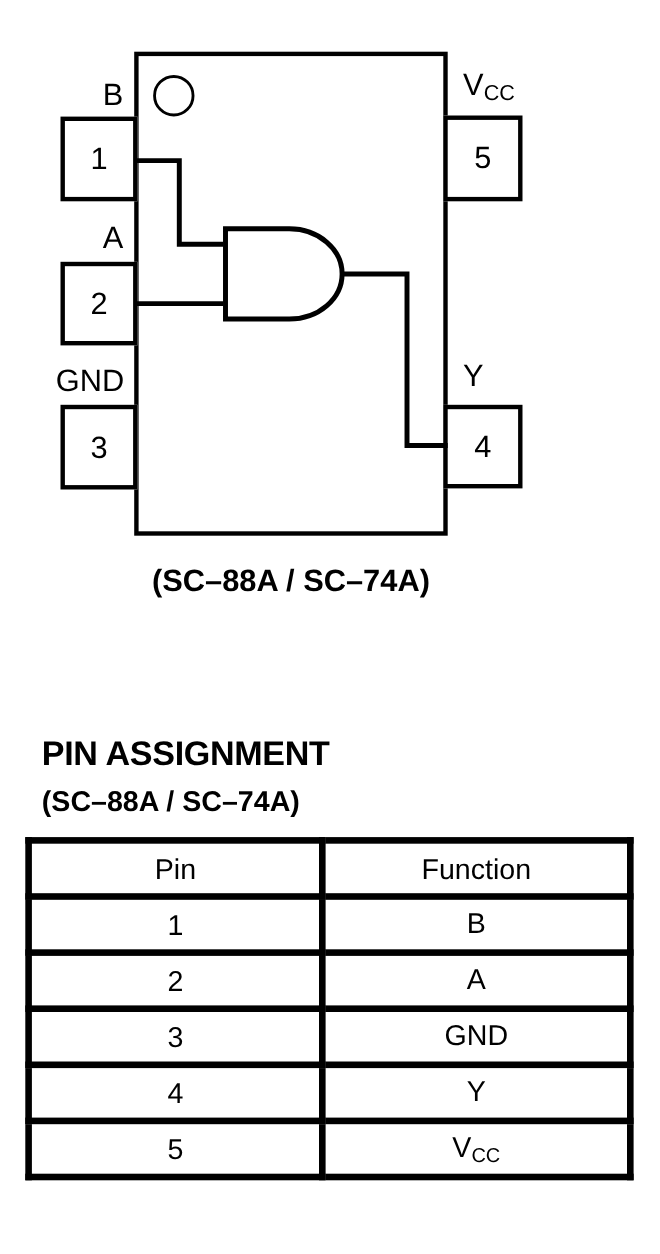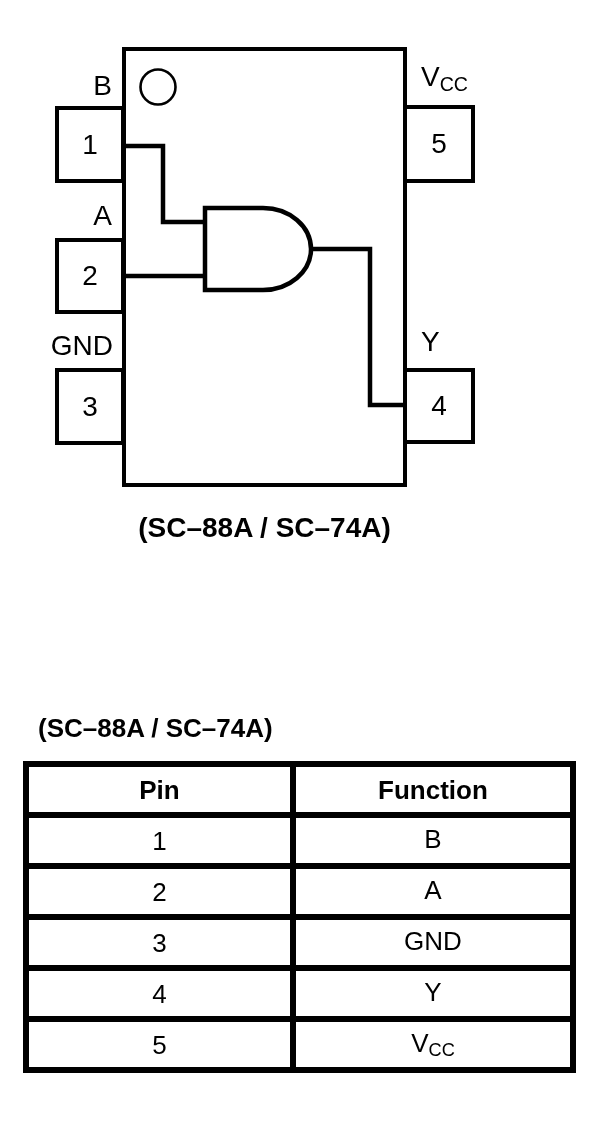--- a/index.html
+++ b/index.html
@@ -60,21 +60,21 @@
 
   table.pin-table {
     position: absolute; left: 23px; top: 761px; width: 553px;
     border-collapse: collapse; background: #fff;
   }
   .pin-table th, .pin-table td {
     border: 6px solid #000;
     height: 51px; text-align: center; vertical-align: middle;
     font-size: 26px; line-height: 1;
   }
-  .pin-table th { font-weight: bold; }
+  .pin-table th { font-weight: normal; }
   .pin-table .col-pin { width: 267px; }
 </style>
 </head>
 <body>
 
 <div class="stage">
 
   <div class="abs pkg-body"></div>
 
   <div class="abs pin-box pin1">
@@ -112,20 +112,21 @@
   <svg class="abs diagram-svg" viewBox="0 0 600 560" xmlns="http://www.w3.org/2000/svg">
     <polyline points="122,146 163,146 163,222 203,222" fill="none" stroke="#000" stroke-width="4.5"></polyline>
     <line x1="122" y1="276" x2="203" y2="276" stroke="#000" stroke-width="4.5"></line>
     <path d="M263,208 H205 V290 H263 A48,41 0 0 0 263,208 Z" fill="#fff" stroke="#000" stroke-width="4.5"></path>
     <polyline points="311,249 370,249 370,405 407,405" fill="none" stroke="#000" stroke-width="4.5"></polyline>
     <circle cx="158" cy="87" r="17.5" fill="none" stroke="#000" stroke-width="2.6"></circle>
   </svg>
 
   <div class="abs pkg-caption">(SC–88A / SC–74A)</div>
 
+  <div class="abs section-title">PIN ASSIGNMENT</div>
   <div class="abs section-subtitle">(SC–88A / SC–74A)</div>
 
   <table class="pin-table">
     <thead>
       <tr>
         <th class="col-pin">Pin</th>
         <th>Function</th>
       </tr>
     </thead>
     <tbody>

